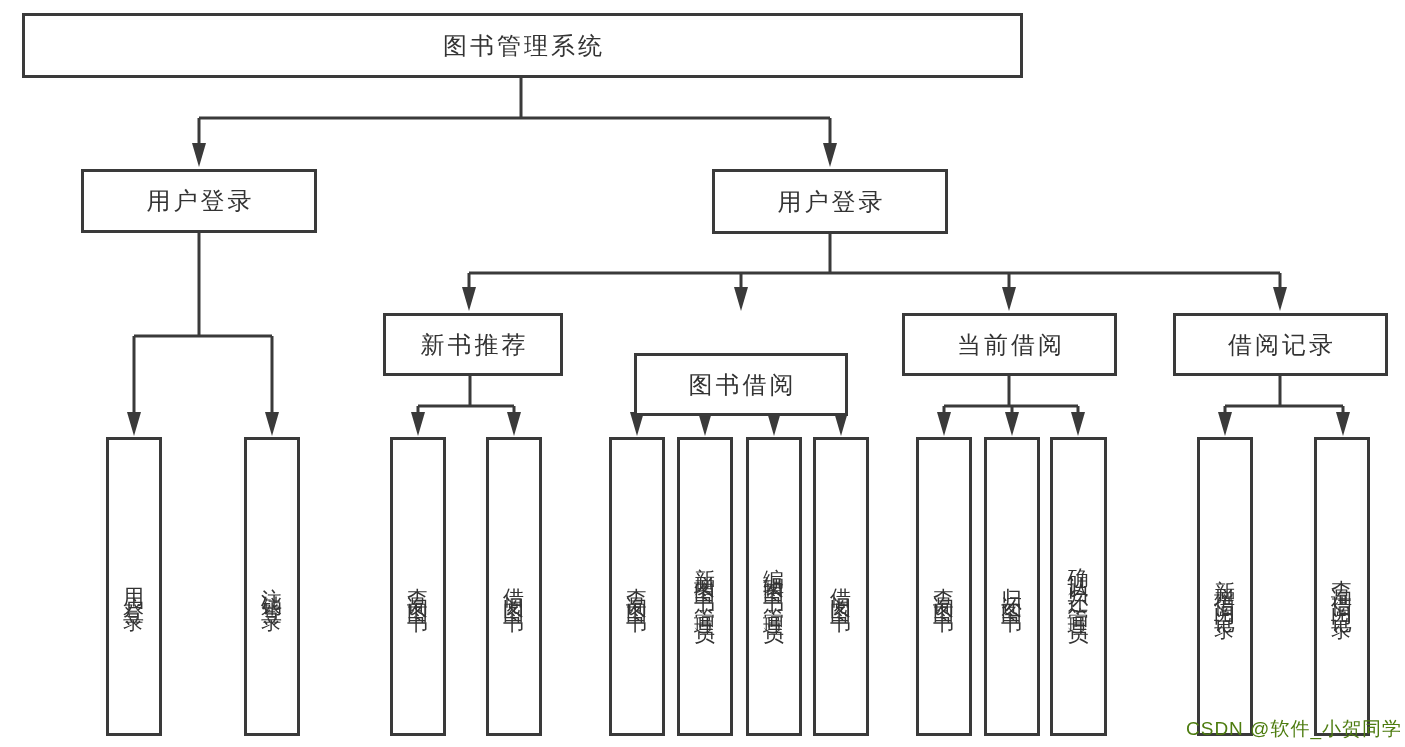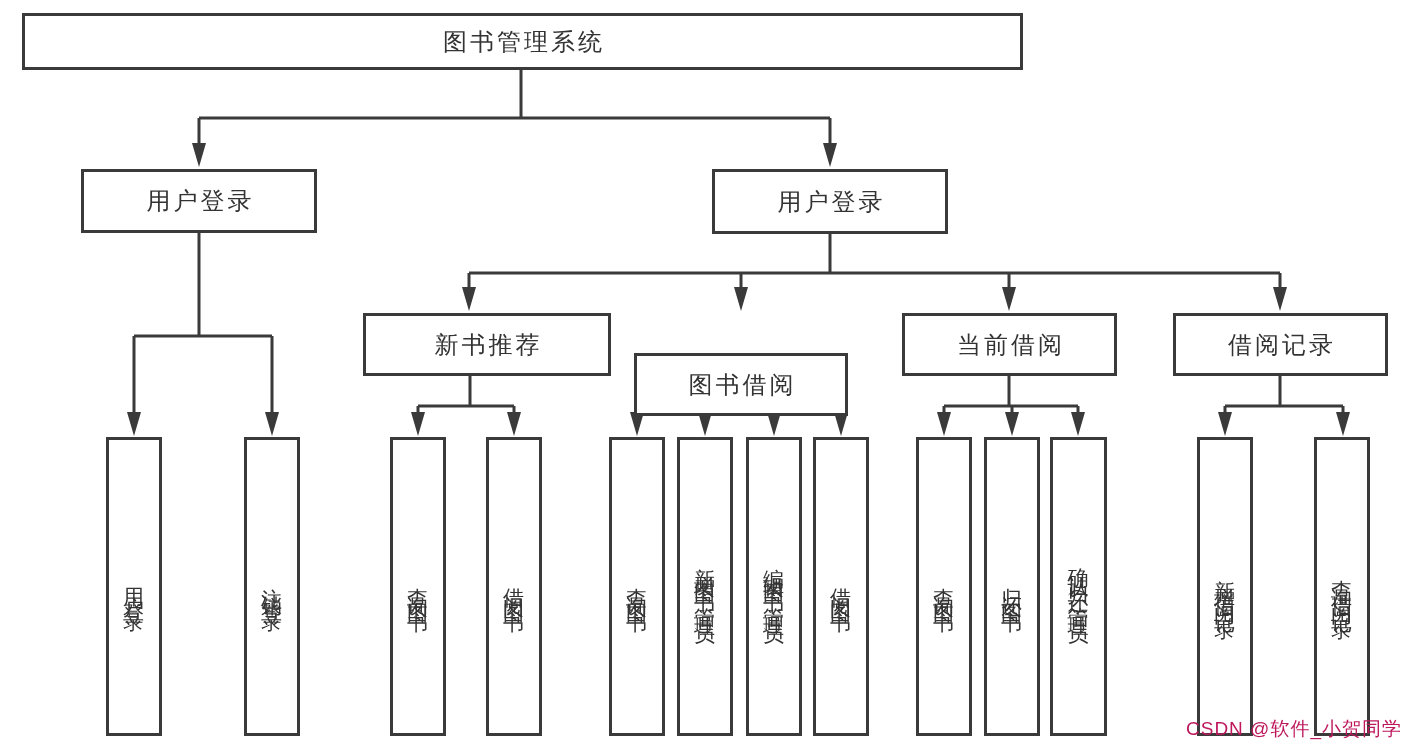--- a/index.html
+++ b/index.html
@@ -11,21 +11,21 @@
   .box{
     position:absolute;box-sizing:border-box;background:#fff;border:3px solid #3a3a3a;
     display:flex;align-items:center;justify-content:center;z-index:2;
   }
   .hlabel{font-size:24px;letter-spacing:3px;text-indent:3px;color:#333;white-space:nowrap;}
   .leaf .vlabel{
     writing-mode:vertical-rl;font-size:21px;letter-spacing:8px;color:#333;line-height:1;
   }
   .watermark{
     position:absolute;z-index:3;font-size:19px;letter-spacing:1px;
-    color:#be185d;white-space:nowrap;
+    color:#4d7c0f;white-space:nowrap;
   }
 </style>
 </head>
 <body>
 
 <div class="stage">
 
   <svg class="lines" viewBox="0 0 1405 747" xmlns="http://www.w3.org/2000/svg" aria-hidden="true">
     <path fill="none" stroke="#3a3a3a" stroke-width="3" d="
       M521 70 V118
@@ -77,32 +77,32 @@
       <polygon points="767,412 781,412 774,436"></polygon>
       <polygon points="834,412 848,412 841,436"></polygon>
       <polygon points="937,412 951,412 944,436"></polygon>
       <polygon points="1005,412 1019,412 1012,436"></polygon>
       <polygon points="1071,412 1085,412 1078,436"></polygon>
       <polygon points="1218,412 1232,412 1225,436"></polygon>
       <polygon points="1336,412 1350,412 1343,436"></polygon>
     </g>
   </svg>
 
-  <div class="box" style="left:22px;top:13px;width:1001px;height:57px;">
+  <div class="box" style="left:22px;top:13px;width:1001px;height:65px;">
     <span class="hlabel">图书管理系统</span>
   </div>
 
   <div class="box" style="left:81px;top:169px;width:236px;height:64px;">
     <span class="hlabel">用户登录</span>
   </div>
   <div class="box" style="left:712px;top:169px;width:236px;height:65px;">
     <span class="hlabel">用户登录</span>
   </div>
 
-  <div class="box" style="left:363px;top:313px;width:248px;height:63px;">
+  <div class="box" style="left:383px;top:313px;width:180px;height:63px;">
     <span class="hlabel">新书推荐</span>
   </div>
   <div class="box" style="left:634px;top:313px;width:214px;height:63px;margin-top:40px;">
     <span class="hlabel">图书借阅</span>
   </div>
   <div class="box" style="left:902px;top:313px;width:215px;height:63px;">
     <span class="hlabel">当前借阅</span>
   </div>
   <div class="box" style="left:1173px;top:313px;width:215px;height:63px;">
     <span class="hlabel">借阅记录</span>

